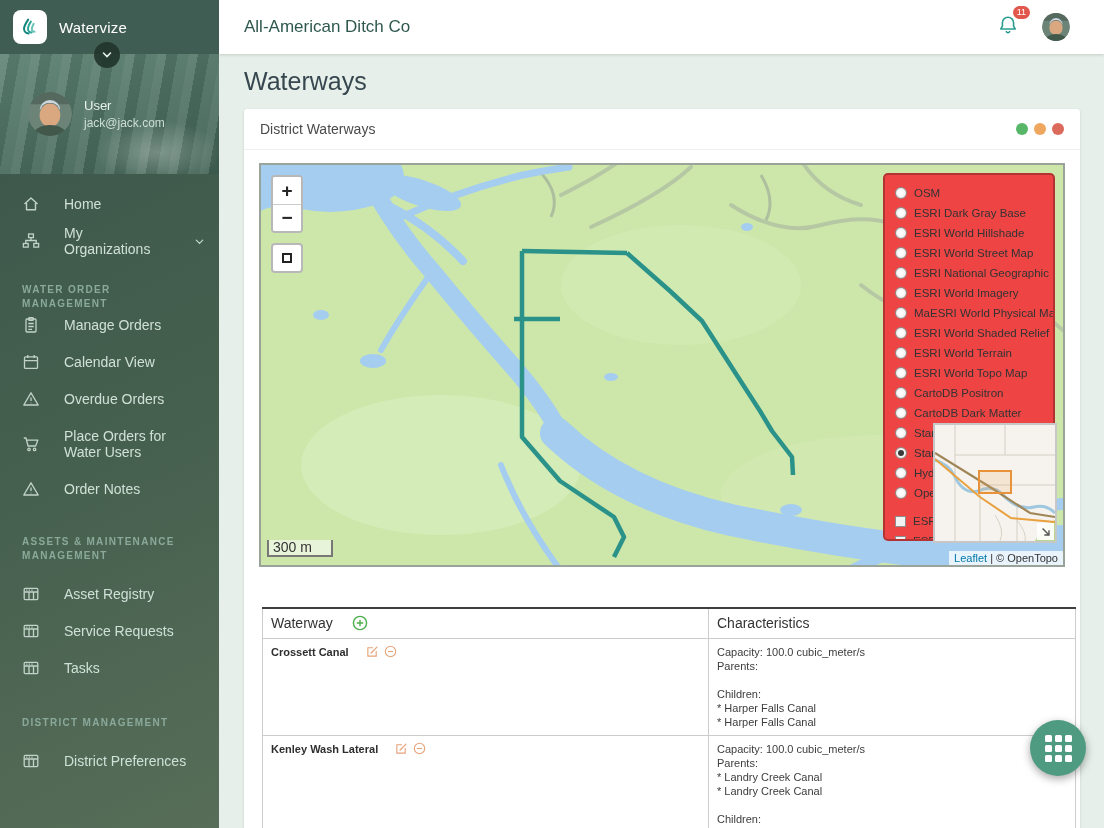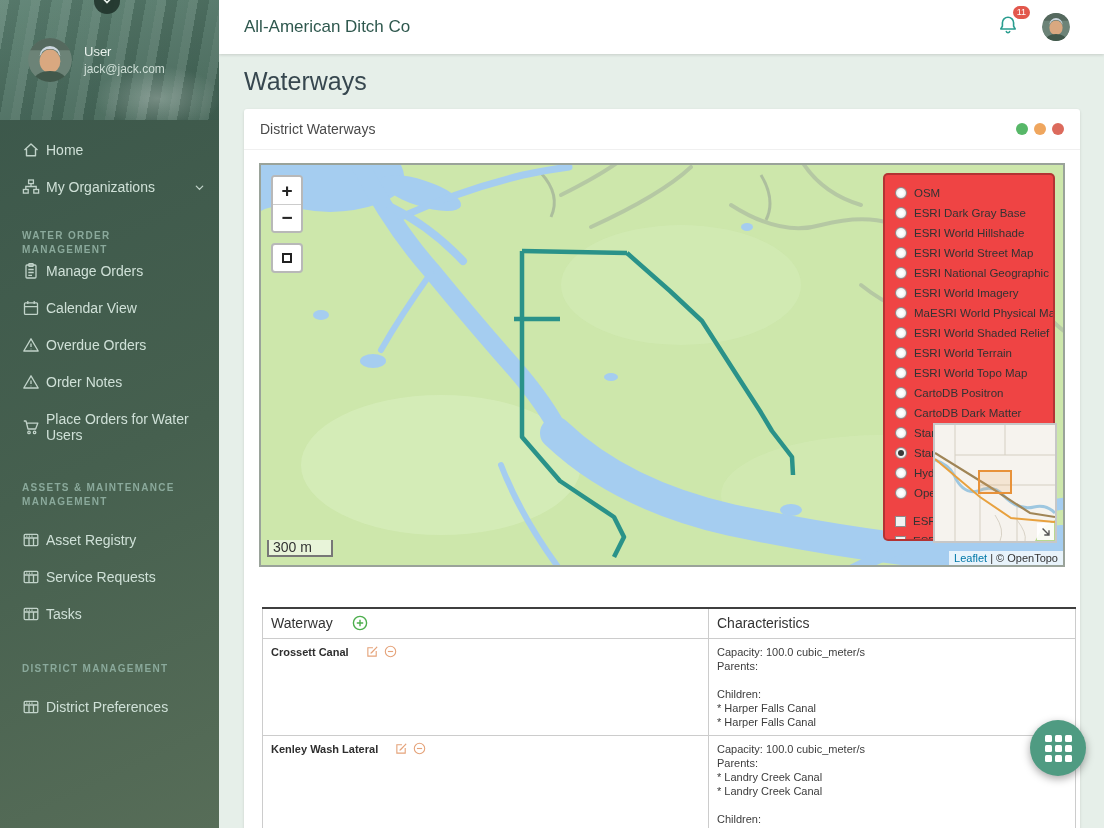--- a/index.html
+++ b/index.html
@@ -16,21 +16,21 @@
       radial-gradient(90px 46px at 72% 82%, rgba(255,255,255,.28), transparent 70%),
       repeating-linear-gradient(100deg, rgba(255,255,255,.10) 0 9px, rgba(0,0,0,.08) 9px 20px, rgba(255,255,255,.05) 20px 31px),
       linear-gradient(160deg,#5d8273,#3f6052); }
   .profile-chevron { position:absolute; left:94px; top:-12px; width:26px; height:26px; border-radius:50%;
     background:rgba(34,53,45,.92); display:flex; align-items:center; justify-content:center; }
   .avatar44 { width:44px; height:44px; border-radius:50%; overflow:hidden; flex:none; }
   .profile-row { display:flex; align-items:center; gap:12px; }
   .profile-name { color:#e8f1ec; font-size:13px; }
   .profile-email { color:#cfdfd7; font-size:12px; margin-top:3px; }
   .nav { padding:16px 0 0 0; color:#cfe0d7; }
-  .nav-item { display:flex; align-items:center; gap:6px; padding:0 14px 0 22px; height:28px; margin-bottom:9px; font-size:14px; cursor:pointer; }
+  .nav-item { display:flex; align-items:center; gap:24px; padding:0 14px 0 22px; height:28px; margin-bottom:9px; font-size:14px; cursor:pointer; }
   .nav-item svg { flex:none; opacity:.9; }
   .nav-item .lbl { flex:1; line-height:16px; }
   .nav-item.two-line { height:44px; }
   .section-label { color:#8aa99b; font-size:10px; letter-spacing:1.3px; font-weight:bold; padding:0 22px; line-height:14px; }
   .mt28 { margin-top:28px; } .mt17 { margin-top:17px; } .mt32 { margin-top:32px; } .mt34 { margin-top:34px; }
 
   
   .topbar { position:absolute; left:219px; top:0; width:885px; height:54px; background:#fff;
     box-shadow:0 1px 3px rgba(0,0,0,.14); z-index:20; display:flex; align-items:center; padding:0 34px 0 25px; }
   .topbar-title { font-size:17px; color:#2f584e; font-weight:500; flex:1; }
@@ -92,20 +92,30 @@
   
   .fab { position:absolute; left:811px; top:666px; width:56px; height:56px; border-radius:50%; background:#4f9b82;
     box-shadow:0 3px 8px rgba(0,0,0,.35); display:flex; align-items:center; justify-content:center; z-index:40; cursor:pointer; }
   .fab-grid { display:grid; grid-template-columns:repeat(3,7px); grid-template-rows:repeat(3,7px); gap:3px; }
   .fab-grid span { background:#fff; border-radius:1.5px; }
 </style>
 </head>
 <body>
 
 <div class="sidebar">
+  <div class="side-header">
+    <div class="logo-box">
+      <svg width="22" height="22" viewBox="0 0 24 24" fill="none" stroke-linecap="round">
+        <path d="M10,4 C7,8.5 5.5,11.5 5.5,14 a5,5 0 0 0 5,5" stroke="#14857c" stroke-width="2.2"></path>
+        <path d="M13,6 C11,9 9.8,11.6 9.8,14 a4,4 0 0 0 4,4" stroke="#2aa79a" stroke-width="2.2"></path>
+        <path d="M16,8.5 C14.8,10.8 14,12.6 14,14.2 a3,3 0 0 0 3,3" stroke="#6fc4b8" stroke-width="2.2"></path>
+      </svg>
+    </div>
+    <span class="brand">Watervize</span>
+  </div>
 
   <div class="profile">
     <div class="profile-chevron">
       <svg width="12" height="12" viewBox="0 0 12 12">
           <polyline points="2.5,4 6,7.5 9.5,4" fill="none" stroke="#e7efe9" stroke-width="1.6" stroke-linecap="round"></polyline>
         </svg>
     </div>
     <div class="profile-row">
       <div class="avatar44">
         <svg width="44" height="44" viewBox="0 0 36 36">
@@ -161,35 +171,35 @@
       <span class="lbl">Calendar View</span>
     </div>
     <div class="nav-item">
       <svg width="18" height="18" viewBox="0 0 18 18" fill="none" stroke="currentColor" stroke-width="1.3" stroke-linejoin="round">
           <path d="M9,2.8 L16.2,15 H1.8 Z"></path>
           <path d="M9,7.5 V11"></path>
           <path d="M9,12.8 V13.3"></path>
         </svg>
       <span class="lbl">Overdue Orders</span>
     </div>
-    <div class="nav-item">
-      <svg width="18" height="18" viewBox="0 0 18 18" fill="none" stroke="currentColor" stroke-width="1.3" stroke-linejoin="round">
-          <path d="M9,2.8 L16.2,15 H1.8 Z"></path>
-          <path d="M9,7.5 V11"></path>
-          <path d="M9,12.8 V13.3"></path>
-        </svg>
-      <span class="lbl">Order Notes</span>
-    </div>
     <div class="nav-item two-line">
       <svg width="18" height="18" viewBox="0 0 18 18" fill="none" stroke="currentColor" stroke-width="1.3" stroke-linejoin="round">
           <path d="M1.8,3 H4 L6,11 H13.6 L15.8,5.2 H4.6"></path>
           <circle cx="7" cy="14.4" r="1.2"></circle>
           <circle cx="12.6" cy="14.4" r="1.2"></circle>
         </svg>
       <span class="lbl">Place Orders for Water Users</span>
+    </div>
+    <div class="nav-item">
+      <svg width="18" height="18" viewBox="0 0 18 18" fill="none" stroke="currentColor" stroke-width="1.3" stroke-linejoin="round">
+          <path d="M9,2.8 L16.2,15 H1.8 Z"></path>
+          <path d="M9,7.5 V11"></path>
+          <path d="M9,12.8 V13.3"></path>
+        </svg>
+      <span class="lbl">Order Notes</span>
     </div>
 
     <div class="section-label mt32">ASSETS &amp; MAINTENANCE MANAGEMENT</div>
 
     <div class="nav-item mt17">
       <svg width="18" height="18" viewBox="0 0 18 18" fill="none" stroke="currentColor" stroke-width="1.3">
           <rect x="2.2" y="3.4" width="13.6" height="11.2" rx="1"></rect>
           <path d="M2.2,7 H15.8 M4.2,5.2 h1.2 M6.8,5.2 h1.2 M9.4,5.2 h1.2"></path>
           <path d="M7,7 V14.6 M11.5,7 V14.6"></path>
         </svg>

